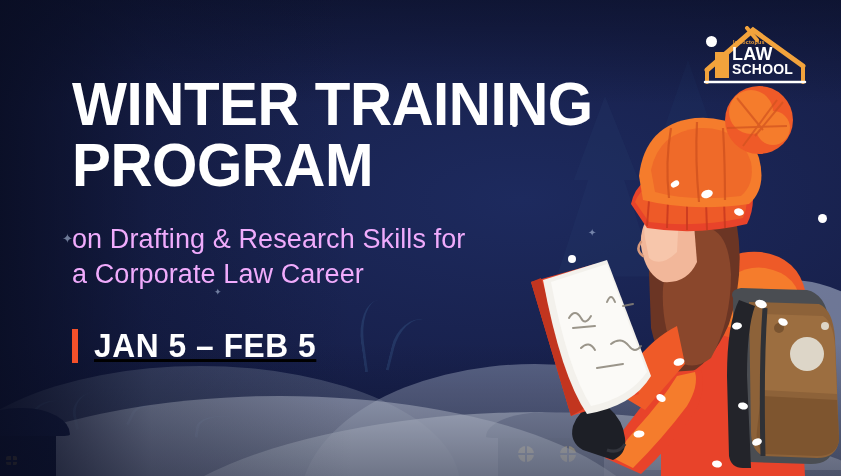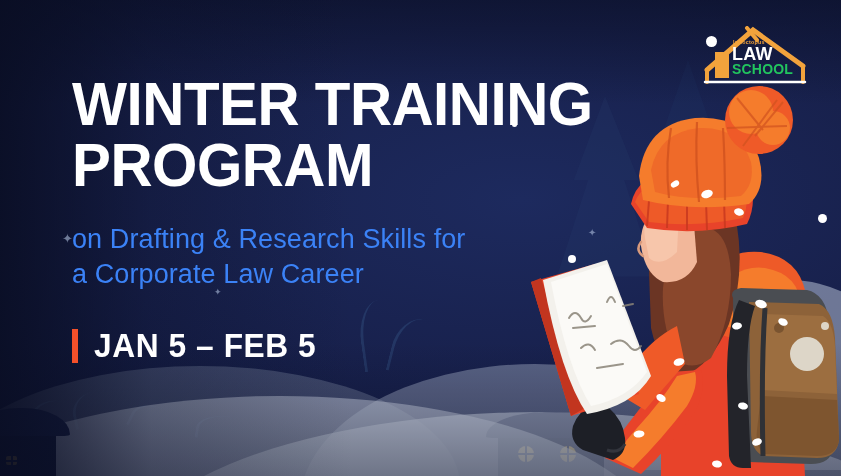--- a/index.html
+++ b/index.html
@@ -166,31 +166,32 @@
     font-weight: 700;
     line-height: 0.98;
     letter-spacing: -0.5px;
     text-transform: uppercase;
     transform: scaleX(0.94);
     transform-origin: left center;
     white-space: pre-line;
   }
   .subtitle {
     margin: 26px 0 0 0;
-    color: #3b82f6;
+    color: #f0abfc;
     font-size: 27px;
     font-weight: 300;
     line-height: 1.32;
     letter-spacing: 0.1px;
     white-space: pre-line;
   }
   .dateline {
     display: flex;
     align-items: center;
     margin-top: 34px;
+    text-decoration: underline;
   }
   .date-bar {
     width: 6px;
     height: 34px;
     background: #f4502a;
     margin-right: 16px;
     flex: none;
   }
   .date-text {
     color: #ffffff;
@@ -227,21 +228,21 @@
     font-weight: 700;
     color: #ffffff;
     letter-spacing: 0.3px;
     line-height: 1;
   }
   .logo-school {
     position: absolute;
     left: 33px; top: 36px;
     font-size: 14px;
     font-weight: 700;
-    color: #22c55e;
+    color: #ffffff;
     letter-spacing: 0.2px;
     line-height: 1;
   }
 
   
   .illus {
     position: absolute;
     right: 0;
     bottom: 0;
     width: 330px;

